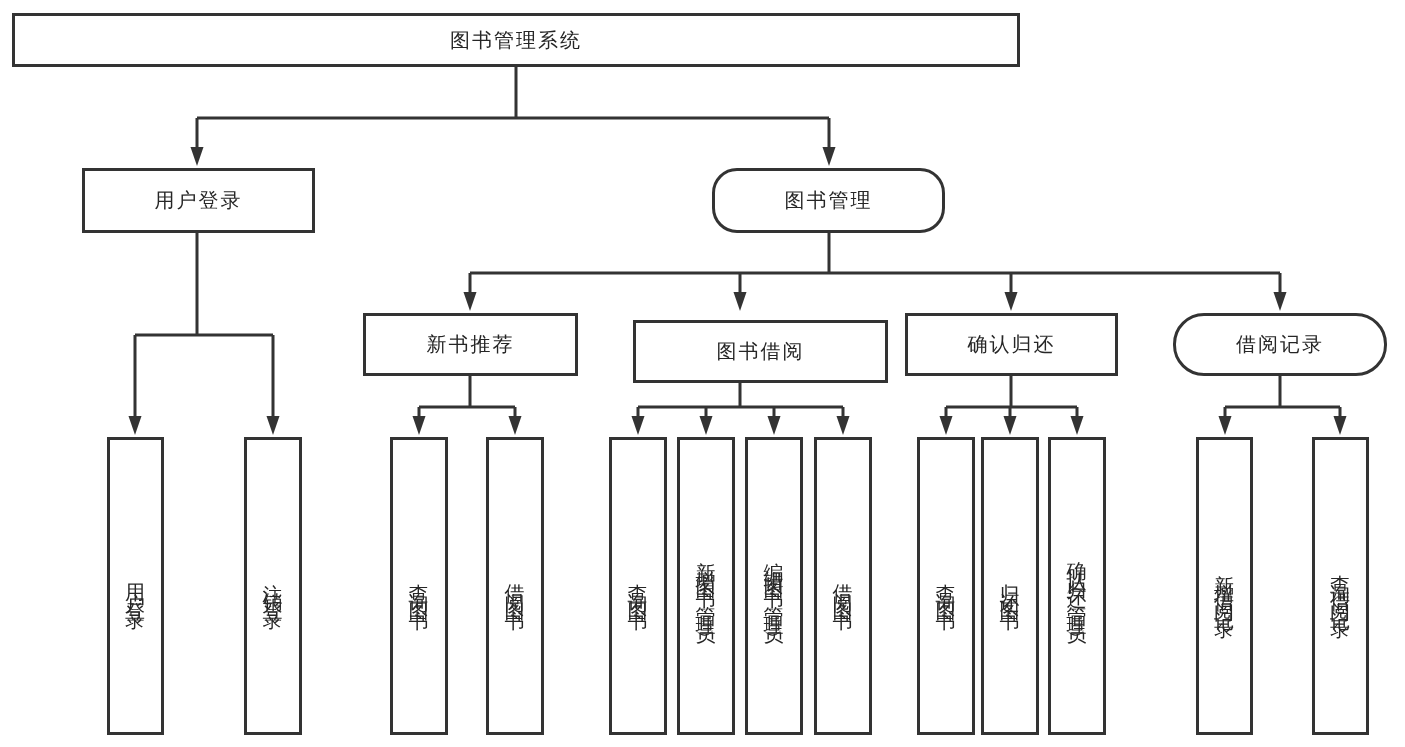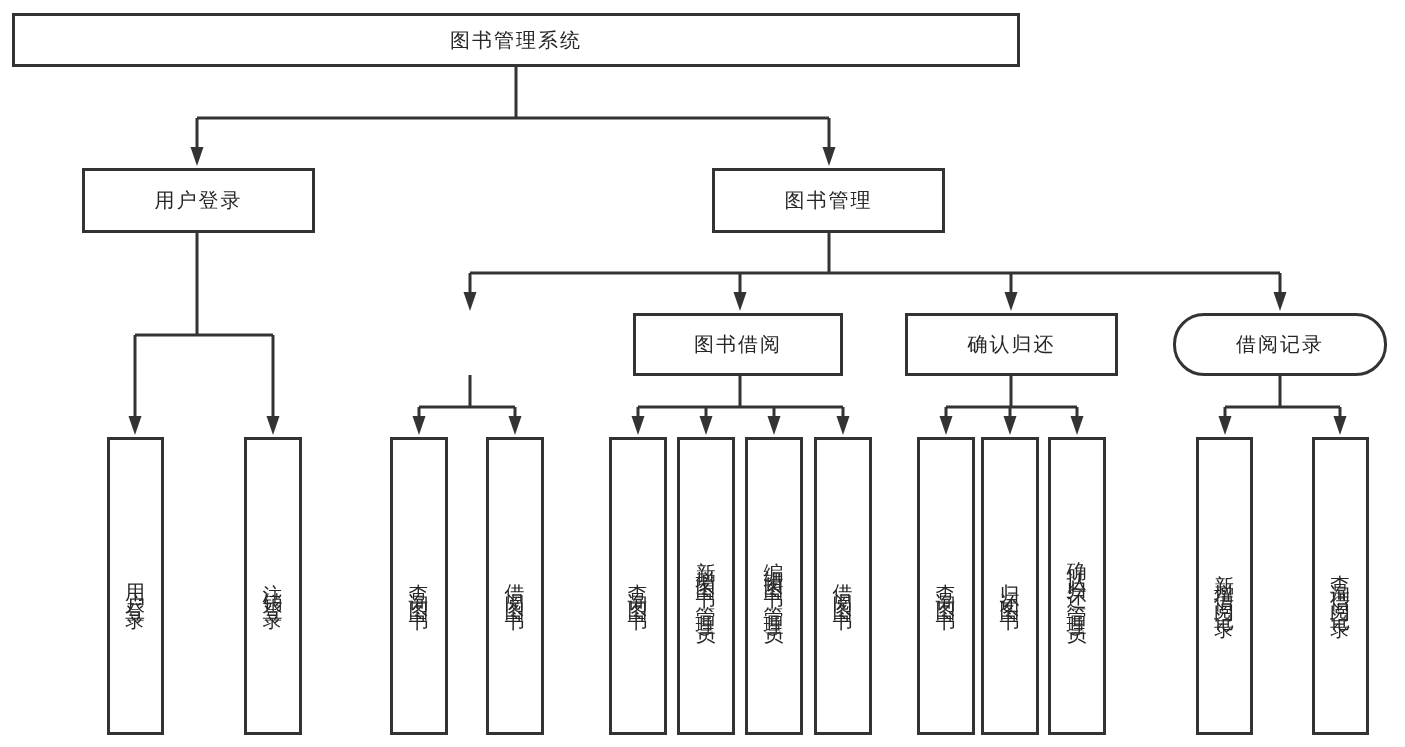--- a/index.html
+++ b/index.html
@@ -92,25 +92,28 @@
     </g>
   </svg>
 
   <div class="node hnode" style="left:12px; top:13px; width:1008px; height:54px;">
     <span>图书管理系统</span>
   </div>
 
   <div class="node hnode" style="left:82px; top:168px; width:233px; height:65px;">
     <span>用户登录</span>
   </div>
-  <div class="node hnode" style="left:712px; top:168px; width:233px; height:65px;">
+  <div class="node hnode" style="left:712px; top:168px; width:233px; height:65px;border-radius:25px;">
     <span>图书管理</span>
   </div>
 
-  <div class="node hnode" style="left:633px; top:313px; width:210px; height:63px;">
+  <div class="node hnode" style="left:363px; top:313px; width:215px; height:63px;">
+    <span>新书推荐</span>
+  </div>
+  <div class="node hnode" style="left:633px; top:320px; width:255px; height:63px;">
     <span>图书借阅</span>
   </div>
   <div class="node hnode" style="left:905px; top:313px; width:213px; height:63px;">
     <span>确认归还</span>
   </div>
   <div class="node hnode" style="left:1173px; top:313px; width:214px; height:63px;border-radius:31px;">
     <span>借阅记录</span>
   </div>
 
   <div class="node leaf" style="left:107px; top:437px; width:57px; height:298px;">

